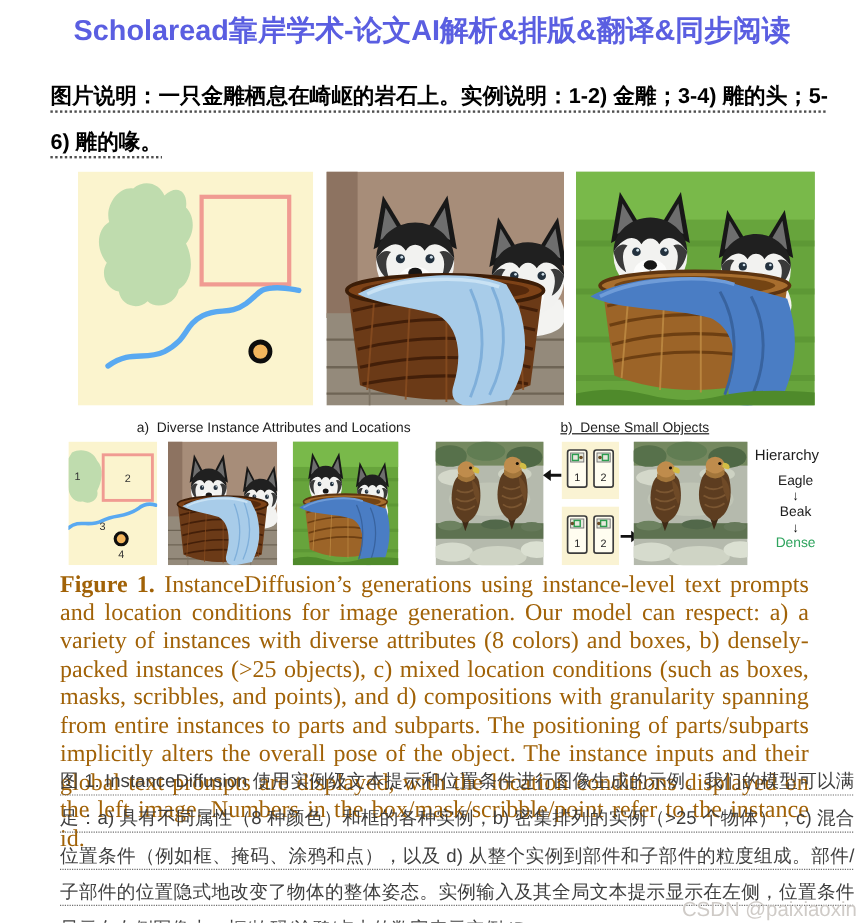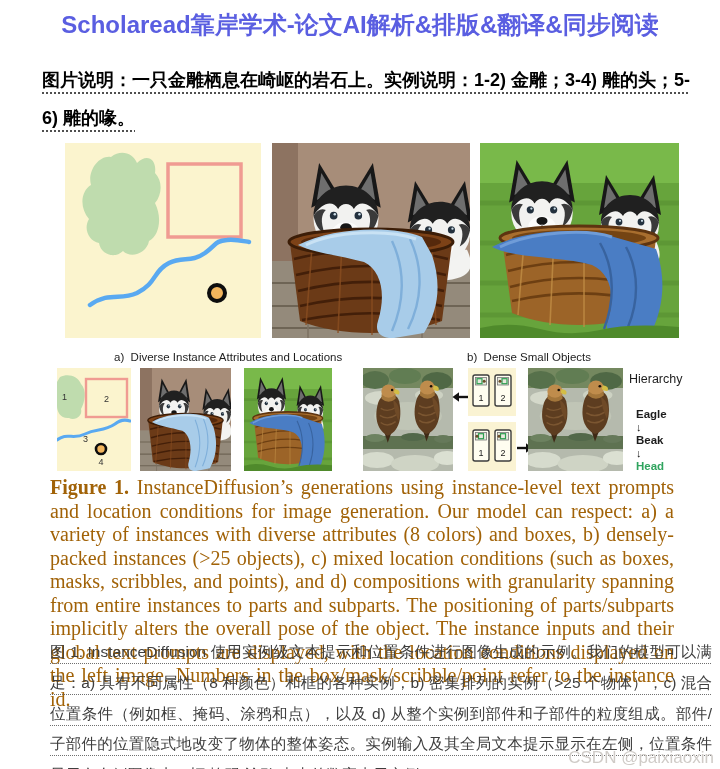--- a/index.html
+++ b/index.html
@@ -21,22 +21,22 @@
   }
   .figure-description{
     left:42px;top:61px;width:658px;
     font-size:18px;font-weight:bold;color:#000000;line-height:38px;
     text-decoration:underline dotted #4f4f4f;text-decoration-thickness:1.6px;
     text-underline-offset:6px;
   }
   .img-card svg{display:block;width:100%;height:100%;}
   .sub-caption{font-size:11.5px;color:#1d1d1d;white-space:pre;}
   .hier{left:629px;top:372px;width:88px;font-size:12px;color:#1d1d1d;}
-  .hier-title{font-size:12.5px;margin-bottom:22px;}
-  .hier-stack{width:54px;margin-left:7px;text-align:left;font-size:11.5px;line-height:13px;font-weight:bold;}
+  .hier-title{font-size:12.5px;margin-bottom:9px;}
+  .hier-stack{width:54px;margin-left:7px;text-align:center;font-size:11.5px;line-height:13px;}
   .hier-item{margin:0 0 1px 0;}
   .hier-arrow{font-size:11px;line-height:11px;margin:0 0 1px 0;color:#111;}
   .hier-beak{color:var(--beak_green);}
   .figure-caption{
     left:50px;top:476px;width:624px;
     font-family:"Liberation Serif","DejaVu Serif",serif;
     font-size:20px;line-height:23.5px;color:#a16207;text-align:justify;
   }
   .figure-caption b{font-weight:bold;}
   .figure-caption-translation{
@@ -164,21 +164,21 @@
       <use href="#g-basket-indoor"></use>
     </svg>
 </div>
 <div class="abs img-card" style="left:480px;top:143px;width:199px;height:195px;">
   <svg viewBox="0 0 199 195">
       <use href="#g-basket-grass"></use>
     </svg>
 </div>
 
 <div class="abs sub-caption" style="left:114px;top:351px;">a)  Diverse Instance Attributes and Locations</div>
-<div class="abs sub-caption" style="left:467px;top:351px;">b)  Dense Small Objects</div>
+<div class="abs sub-caption" style="left:467px;top:351px;text-decoration:underline;">b)  Dense Small Objects</div>
 
 <div class="abs img-card" style="left:57px;top:368px;width:74px;height:103px;">
   <svg viewBox="0 0 74 103">
     <rect width="74" height="103" fill="#FBF4CE"></rect>
     <path d="M3,9 C11,5 21,8 24,16 C30,22 28,34 24,41 C26,48 18,53 12,50 C4,51 0,44 0,38 L0,14 Z" fill="#bfdcae"></path>
     <text x="5" y="32" font-size="9" fill="#333">1</text>
     <rect x="29" y="11" width="41" height="38" fill="none" stroke="#f09b92" stroke-width="2.4"></rect>
     <text x="47" y="34" font-size="9" fill="#333">2</text>
     <path d="M0,72 C10,64 16,72 28,66 C40,60 46,64 58,56 C64,51 70,52 73,53" stroke="#59a9f1" stroke-width="3" fill="none" stroke-linecap="round"></path>
     <text x="26" y="74" font-size="9" fill="#333">3</text>
@@ -254,21 +254,21 @@
     </svg>
 </div>
 
 <div class="abs hier">
   <div class="hier-title">Hierarchy</div>
   <div class="hier-stack">
     <div class="hier-item">Eagle</div>
     <div class="hier-arrow">↓</div>
     <div class="hier-item">Beak</div>
     <div class="hier-arrow">↓</div>
-    <div class="hier-item hier-beak">Head</div>
+    <div class="hier-item hier-beak">Dense</div>
   </div>
 </div>
 
 <div class="abs figure-caption"><b>Figure 1.</b><span> InstanceDiffusion’s generations using instance-level text prompts and location conditions for image generation. Our model can respect: a) a variety of instances with diverse attributes (8 colors) and boxes, b) densely-packed instances (&gt;25 objects), c) mixed location conditions (such as boxes, masks, scribbles, and points), and d) compositions with granularity spanning from entire instances to parts and subparts. The positioning of parts/subparts implicitly alters the overall pose of the object. The instance inputs and their global text prompts are displayed, with the location conditions displayed on the left image. Numbers in the box/mask/scribble/point refer to the instance id.</span></div>
 
 <div class="abs figure-caption-translation">图 1. InstanceDiffusion 使用实例级文本提示和位置条件进行图像生成的示例。我们的模型可以满足：a) 具有不同属性（8 种颜色）和框的各种实例，b) 密集排列的实例（&gt;25 个物体），c) 混合位置条件（例如框、掩码、涂鸦和点），以及 d) 从整个实例到部件和子部件的粒度组成。部件/子部件的位置隐式地改变了物体的整体姿态。实例输入及其全局文本提示显示在左侧，位置条件显示在左侧图像上。框/掩码/涂鸦/点中的数字表示实例 ID。</div>
 
 <div class="abs watermark">CSDN @paixiaoxin</div>
 
 </body></html>

